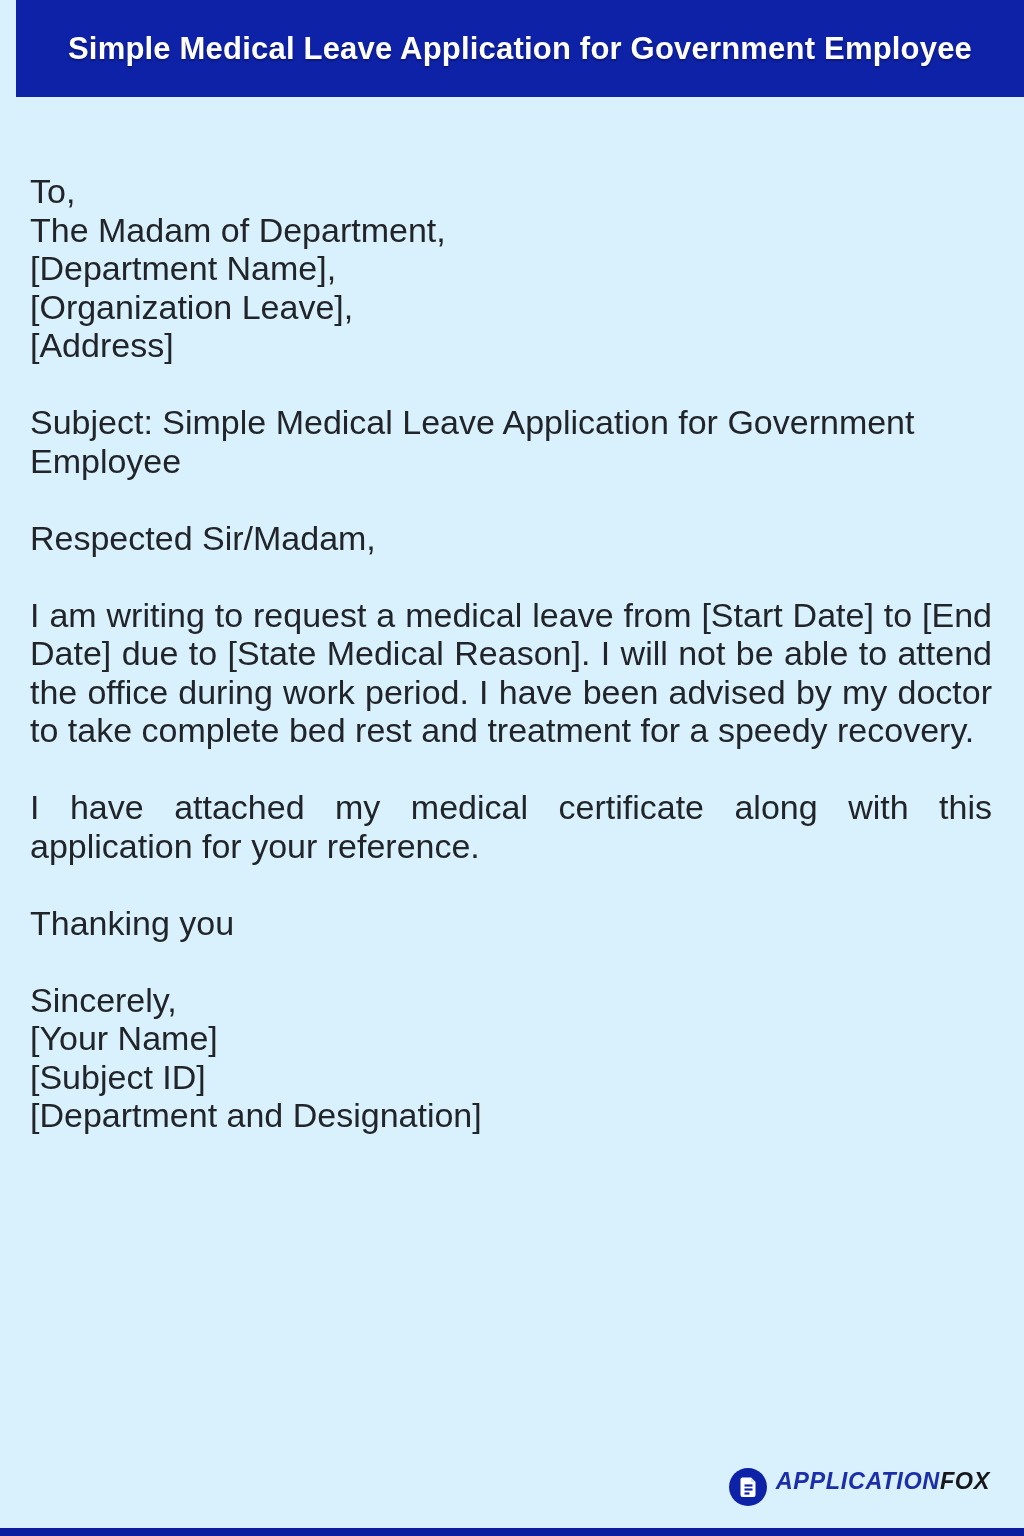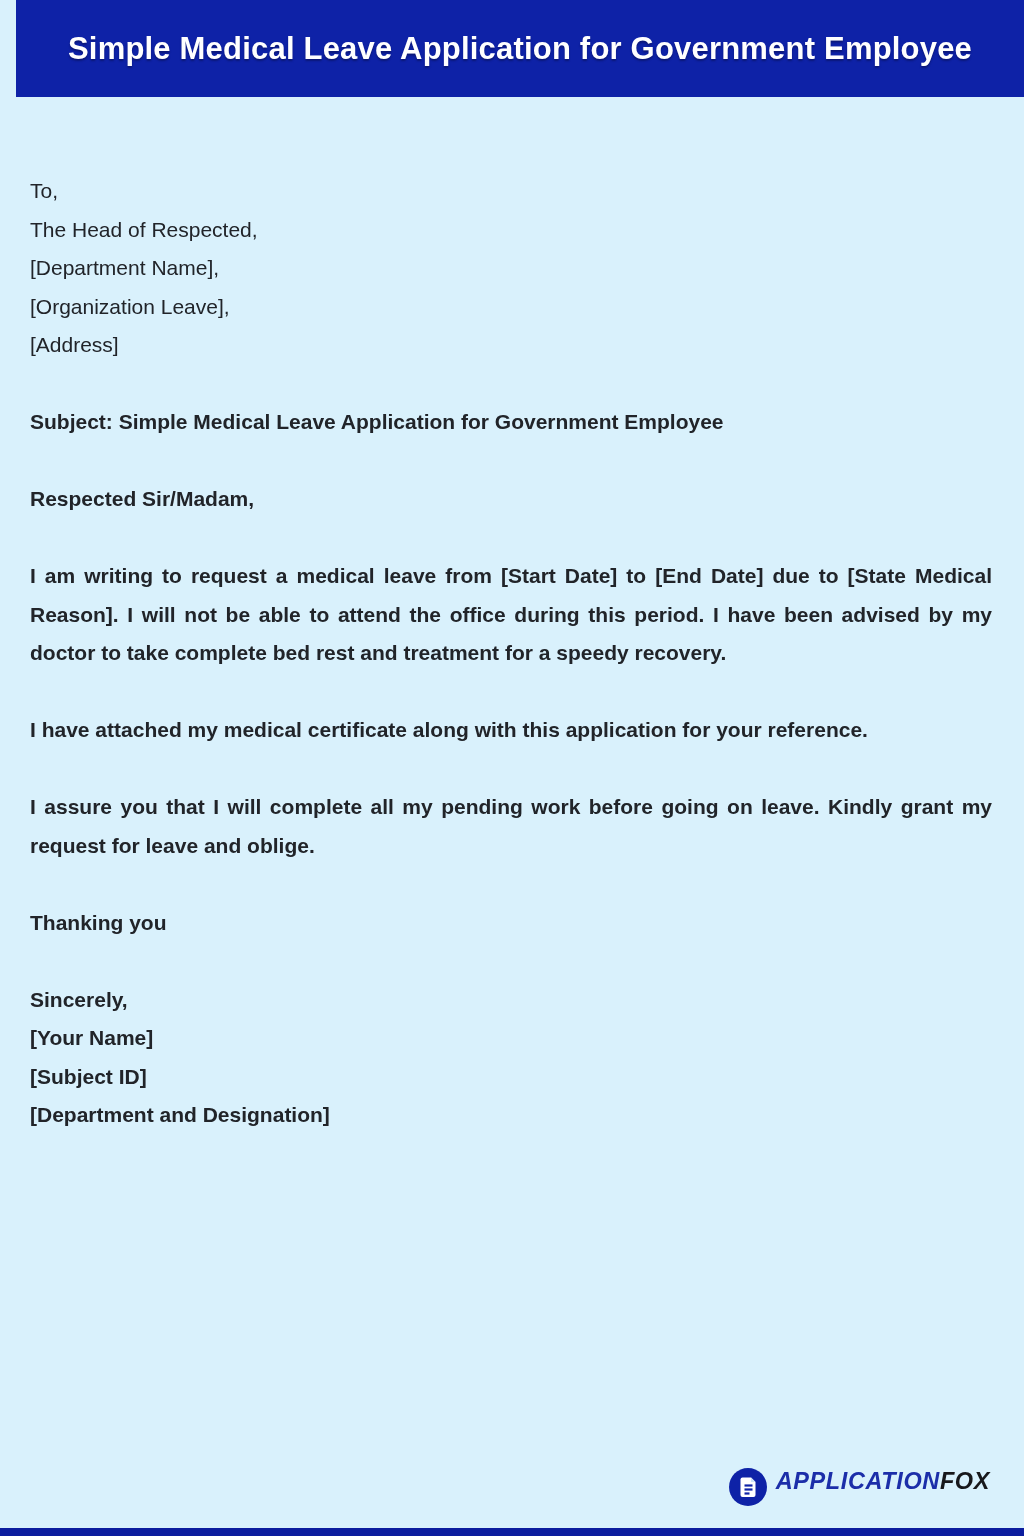--- a/index.html
+++ b/index.html
@@ -34,25 +34,25 @@
     white-space: nowrap;
   }
 
   
   .letter {
     position: absolute;
     top: 172px;
     left: 30px;
     right: 32px;
     color: var(--body-text, #212429);
-    font-size: 21px;
+    font-size: 34px;
     line-height: 38.5px;
   }
   .letter p { margin: 0; }
-  .block + .block { margin-top: 38.5px; font-weight: bold; }
+  .block + .block { margin-top: 38.5px; }
   .justify { text-align: justify; }
 
   
   .brand {
     position: absolute;
     top: 1468px;
     right: 34px;
     display: flex;
     align-items: flex-start;
     gap: 9px;
@@ -81,35 +81,34 @@
 <div class="page">
 
   <header class="titlebar">
     <h1>Simple Medical Leave Application for Government Employee</h1>
   </header>
 
   <main class="letter">
 
     <div class="block">
       <div>To,</div>
-      <div>The Head of Respected,</div>
+      <div>The Madam of Department,</div>
       <div>[Department Name],</div>
       <div>[Organization Leave],</div>
       <div>[Address]</div>
     </div>
 
     <p class="block">Subject: Simple Medical Leave Application for Government Employee</p>
 
     <p class="block">Respected Sir/Madam,</p>
 
-    <p class="block justify">I am writing to request a medical leave from [Start Date] to [End Date] due to [State Medical Reason]. I will not be able to attend the office during this period. I have been advised by my doctor to take complete bed rest and treatment for a speedy recovery.</p>
+    <p class="block justify">I am writing to request a medical leave from [Start Date] to [End Date] due to [State Medical Reason]. I will not be able to attend the office during work period. I have been advised by my doctor to take complete bed rest and treatment for a speedy recovery.</p>
 
     <p class="block justify">I have attached my medical certificate along with this application for your reference.</p>
 
-    <p class="block justify">I assure you that I will complete all my pending work before going on leave. Kindly grant my request for leave and oblige.</p>
 
     <p class="block">Thanking you</p>
 
     <div class="block">
       <div>Sincerely,</div>
       <div>[Your Name]</div>
       <div>[Subject ID]</div>
       <div>[Department and Designation]</div>
     </div>
 

